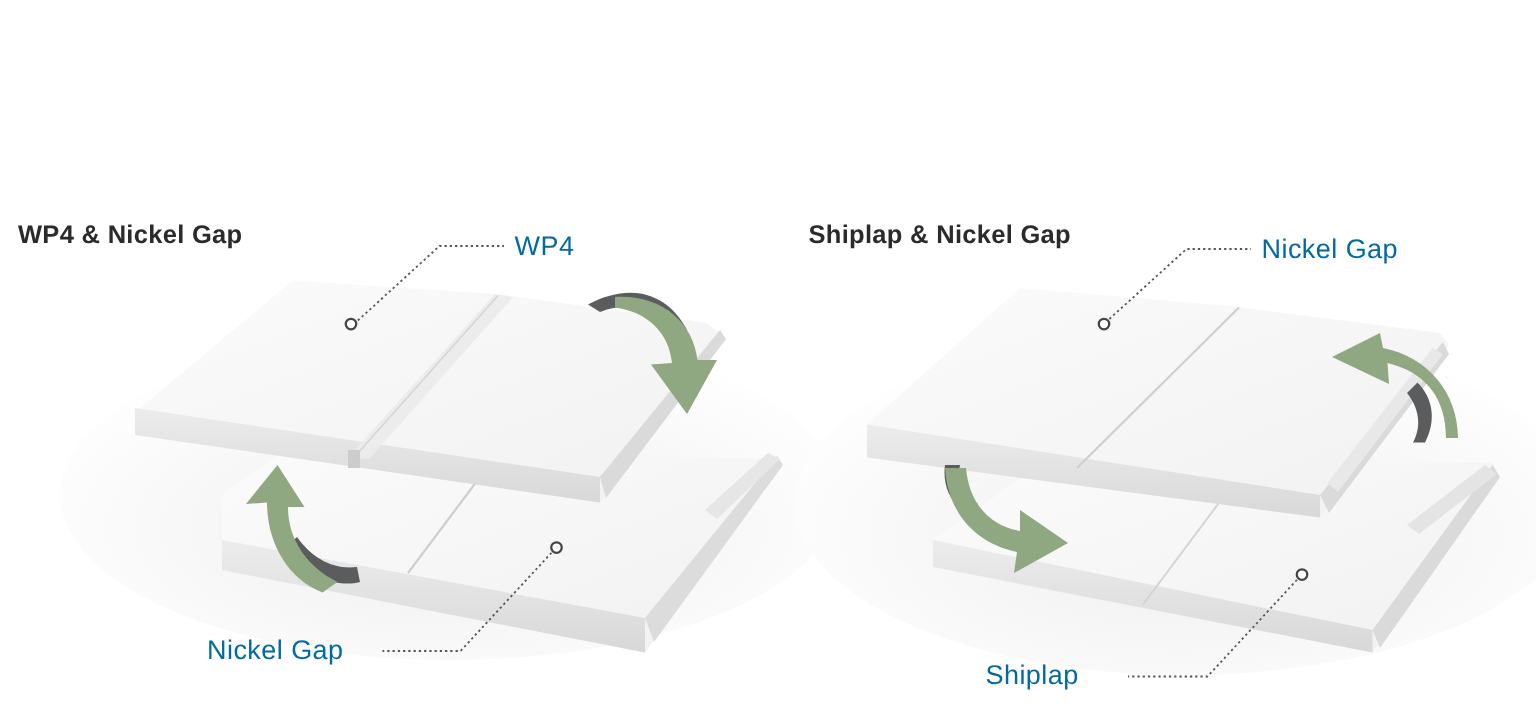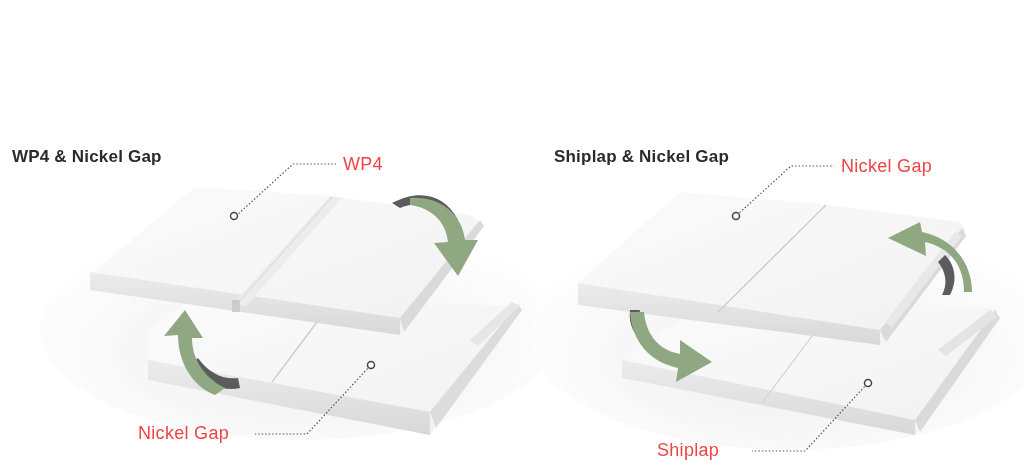--- a/index.html
+++ b/index.html
@@ -7,21 +7,21 @@
     width:1024px; height:476px; overflow:hidden; position:relative;
     background:#ffffff;
     font-family:"Liberation Sans", sans-serif;
   }
   .stage { position:absolute; left:0; top:0; width:1024px; height:476px; }
   .title {
     position:absolute; font-weight:bold; font-size:17px; color:#2b2b2b;
     letter-spacing:0.2px; white-space:nowrap;
   }
   .label {
-    position:absolute; font-size:18px; color:#ef4444; white-space:nowrap;
+    position:absolute; font-size:18px; color:#0369a1; white-space:nowrap;
     letter-spacing:0.3px;
   }
   svg.art { position:absolute; left:0; top:0; }
 </style>
 </head>
 <body>
 
 <div class="stage">
 
   <svg class="art" width="1024" height="476" viewBox="0 0 1024 476">
@@ -112,19 +112,19 @@
     </g>
     <circle cx="736" cy="216" r="3.5" fill="#fff" stroke="#444" stroke-width="1.5"></circle>
 
     <g fill="none" stroke="#555" stroke-width="1.2" stroke-dasharray="1.5,2">
       <path d="M867,384 L805,451 L752,451"></path>
     </g>
     <circle cx="868" cy="383" r="3.5" fill="#fff" stroke="#444" stroke-width="1.5"></circle>
   </svg>
 
   <div class="title" style="left:12px; top:147px;">WP4 &amp; Nickel Gap</div>
-  <div class="title" style="left:554px; top:147px;">Shiplap &amp; Nickel Gap</div>
+  <div class="title" style="left:539px; top:147px;">Shiplap &amp; Nickel Gap</div>
 
   <div class="label" style="left:343px; top:154px;">WP4</div>
   <div class="label" style="left:138px; top:423px;">Nickel Gap</div>
   <div class="label" style="left:841px; top:156px;">Nickel Gap</div>
   <div class="label" style="left:657px; top:440px;">Shiplap</div>
 </div>
 
 </body></html>

